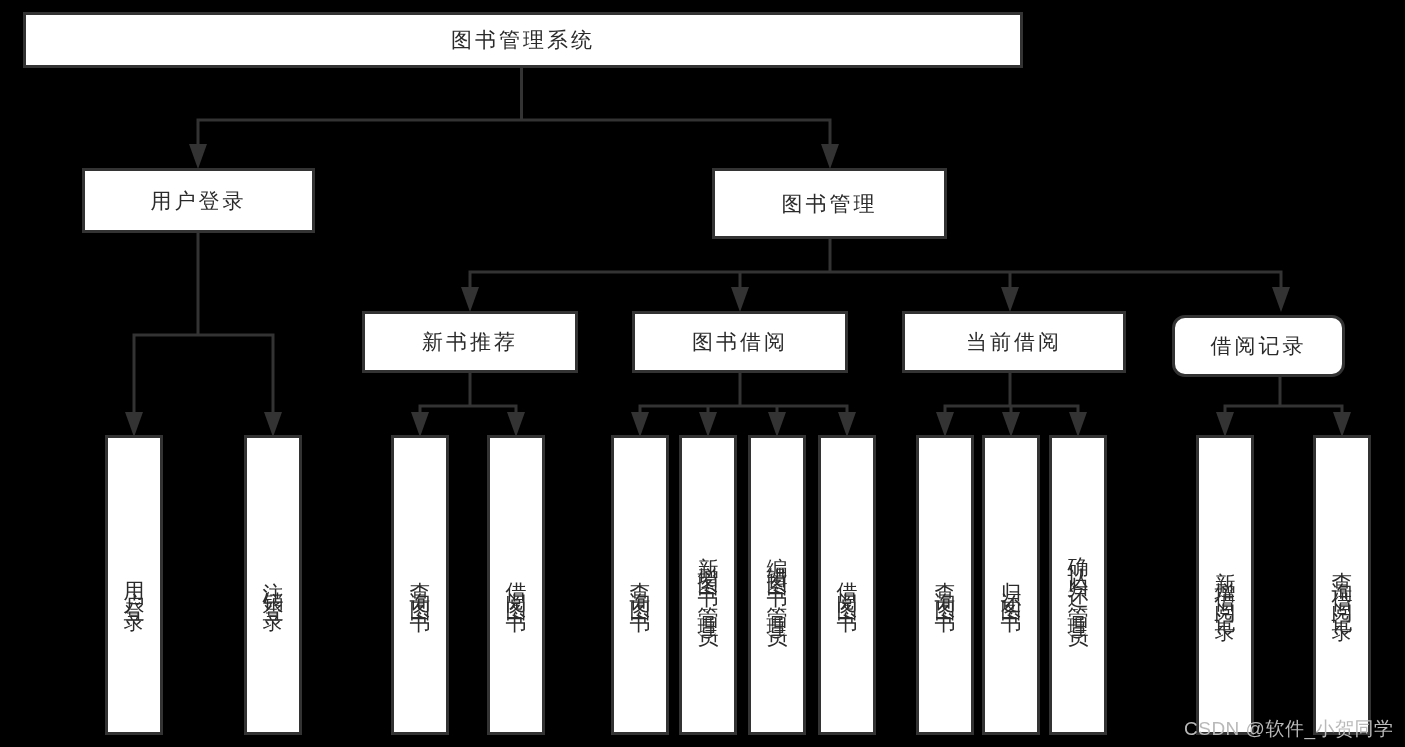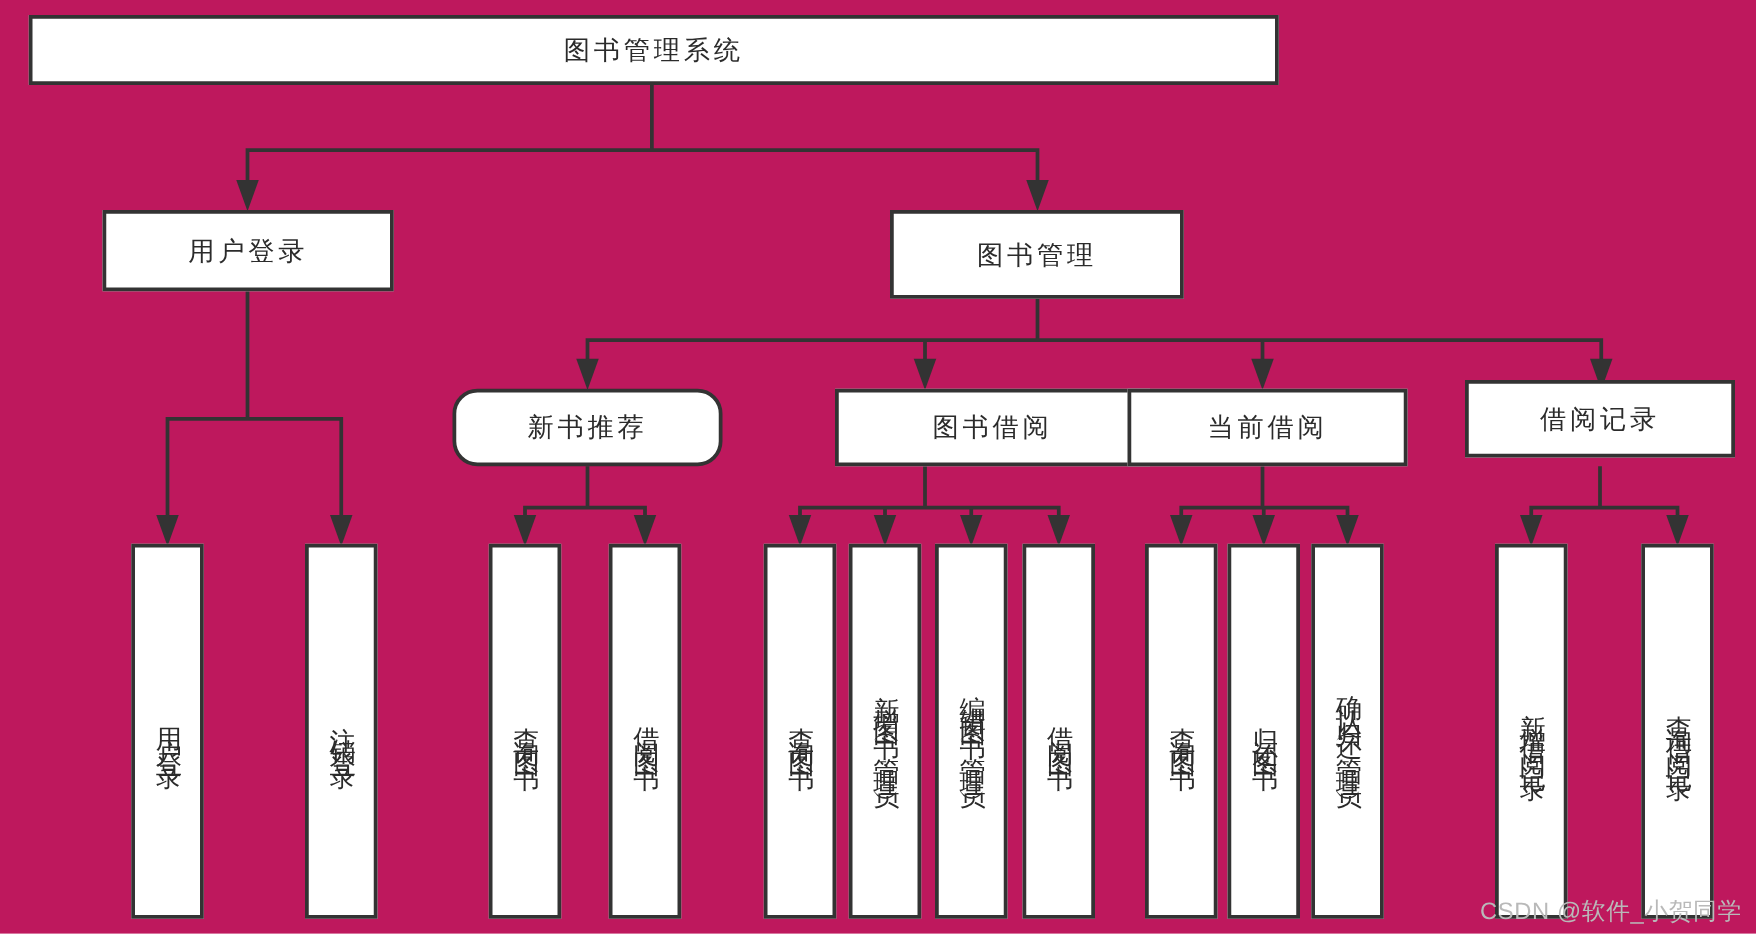--- a/index.html
+++ b/index.html
@@ -1,20 +1,20 @@
 <!DOCTYPE html>
 <html><head>
 <meta charset="utf-8">
 <style>
   html, body { margin: 0; padding: 0; background: #ffffff; }
   .canvas {
     position: relative;
     width: 1405px;
     height: 747px;
-    background: #be185d;
+    background: #000000;
     font-family: "Liberation Sans", sans-serif;
     color: #2b2b2b;
     overflow: hidden;
   }
   .connectors {
     position: absolute;
     left: 0; top: 0;
   }
   .hbox {
     position: absolute;
@@ -54,24 +54,24 @@
     color: #b9b9b9;
     z-index: 10;
     white-space: nowrap;
   }
   
   .n-root   { left: 23px;  top: 12px;  width: 1000px; height: 56px; }
   
   .n-login  { left: 82px;  top: 168px; width: 233px;  height: 65px; }
   .n-mgmt   { left: 712px; top: 168px; width: 235px;  height: 71px; }
   
-  .n-g0 { left: 362px;  top: 311px; width: 216px; height: 62px; border-radius: 20px; }
-  .n-g1 { left: 668px;  top: 311px; width: 252px; height: 62px; }
+  .n-g0 { left: 362px;  top: 311px; width: 216px; height: 62px; }
+  .n-g1 { left: 632px;  top: 311px; width: 216px; height: 62px; }
   .n-g2 { left: 902px;  top: 311px; width: 224px; height: 62px; }
-  .n-g3 { left: 1172px; top: 304px; width: 216px; height: 62px; }
+  .n-g3 { left: 1172px; top: 315px; width: 173px; height: 62px; border-radius: 13px; }
   
   .l-0  { left: 105px;  }
   .l-1  { left: 244px;  }
   .l-2  { left: 391px;  }
   .l-3  { left: 487px;  }
   .l-4  { left: 611px;  }
   .l-5  { left: 679px;  }
   .l-6  { left: 748px;  }
   .l-7  { left: 818px;  }
   .l-8  { left: 916px;  }

